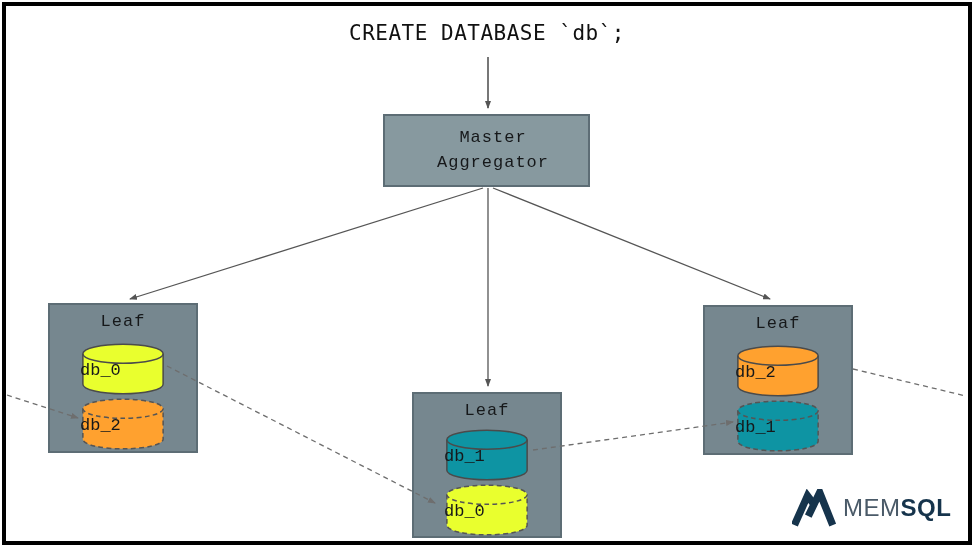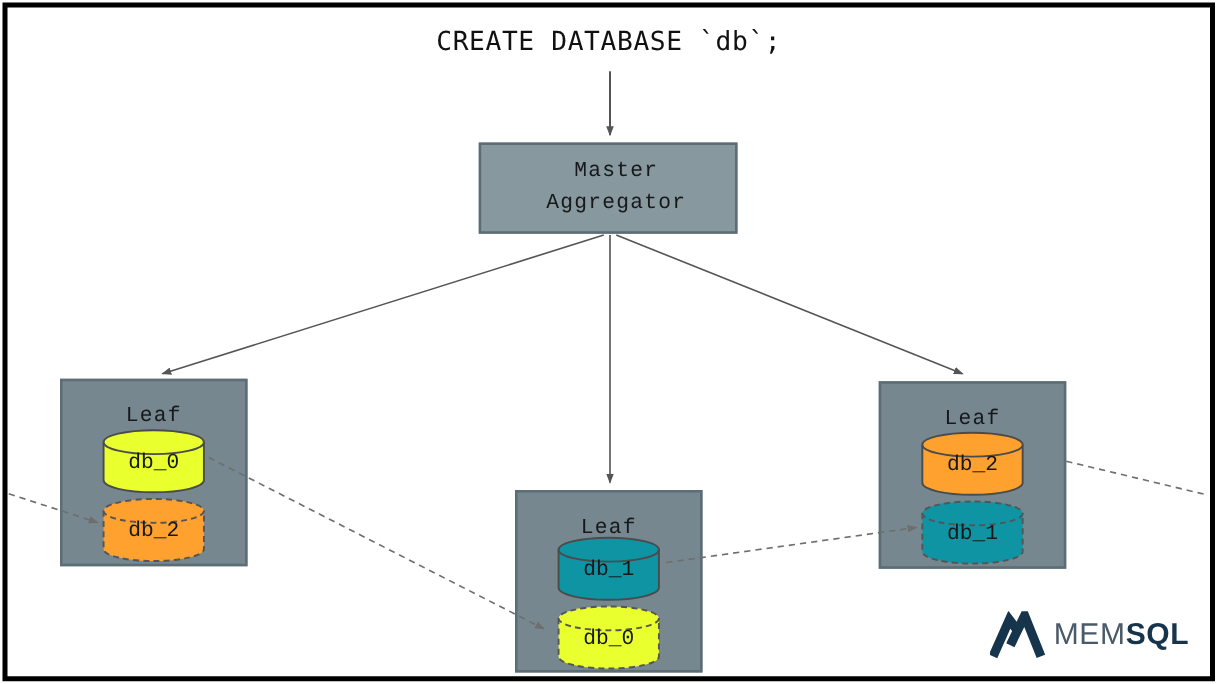--- a/index.html
+++ b/index.html
@@ -9,30 +9,30 @@
   .title{position:absolute;top:21px;left:0;width:100%;text-align:center;
          font-family:"DejaVu Sans Mono",monospace;font-size:21px;letter-spacing:0.5px;color:#111;}
   .arrows{position:absolute;left:0;top:0;width:974px;height:547px;z-index:10;pointer-events:none;}
   .node{position:absolute;background:#76878F;border:2px solid #5D6D75;box-sizing:border-box;z-index:2;padding-left:13px;}
   .master{left:383px;top:114px;width:207px;height:73px;background:#87999F;
           display:flex;align-items:center;justify-content:center;text-align:center;
           font-size:17px;line-height:1.45;white-space:pre-line;letter-spacing:1px;}
   .leaf0{left:48px;top:303px;width:150px;height:150px;}
   .leaf1{left:412px;top:392px;width:150px;height:146px;}
   .leaf2{left:703px;top:305px;width:150px;height:150px;}
-  .leaf-title{position:absolute;top:7px;left:0;width:100%;text-align:center;font-size:17px;letter-spacing:1px;margin-top:12px;}
+  .leaf-title{position:absolute;top:7px;left:0;width:100%;text-align:center;font-size:17px;letter-spacing:1px;}
   .cyl{position:absolute;left:30px;width:86px;height:54px;}
   .slot1{top:37px;}
   .slot2{top:92px;}
   .leaf1 .slot1{top:34px;}
   .leaf1 .slot2{top:89px;}
   .cyl svg{display:block;}
   .cyl .shape{stroke:#4b4b4b;stroke-width:1.6;}
   .cyl.replica .shape{stroke:#555;stroke-dasharray:5,3.5;}
-  .cyl-label{position:absolute;top:19px;left:0;width:100%;text-align:center;font-size:17px;color:#16181a;}
+  .cyl-label{position:absolute;top:19px;left:0;width:100%;font-size:17px;color:#16181a;}
   .logo{position:absolute;left:792px;top:489px;display:flex;align-items:center;gap:7px;z-index:3;}
   .logo-text{font-family:"Liberation Sans",sans-serif;font-size:24px;letter-spacing:0.5px;}
   .logo-mem{color:#4A5A68;font-weight:400;}
   .logo-sql{color:#16344C;font-weight:700;}
 </style>
 </head>
 <body>
 
 <div class="stage">
 

